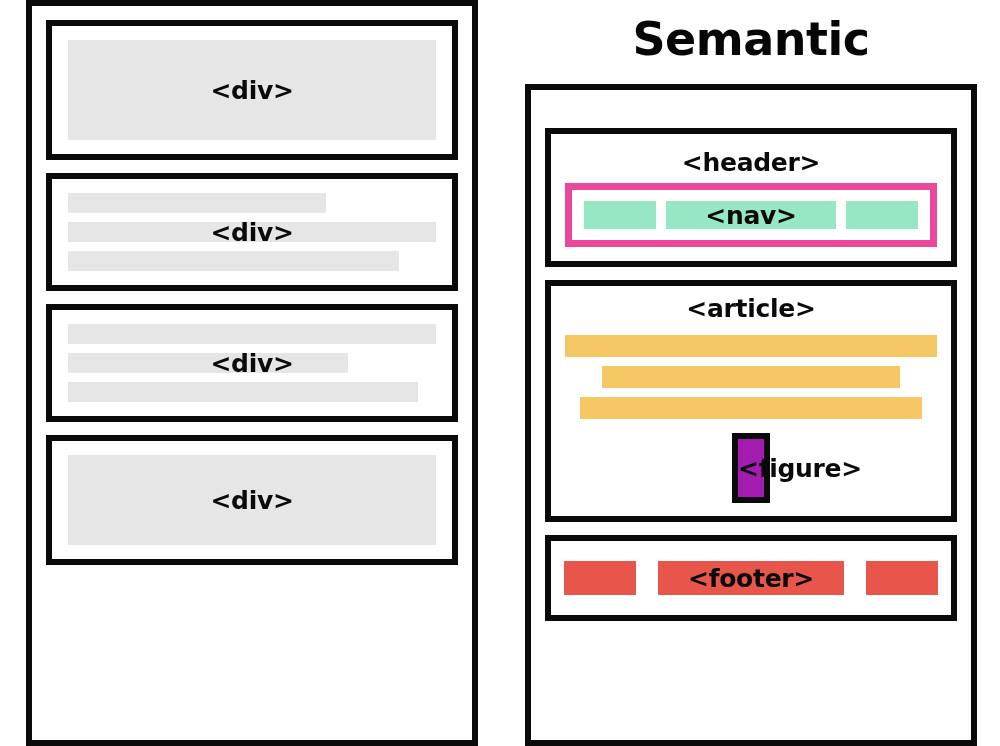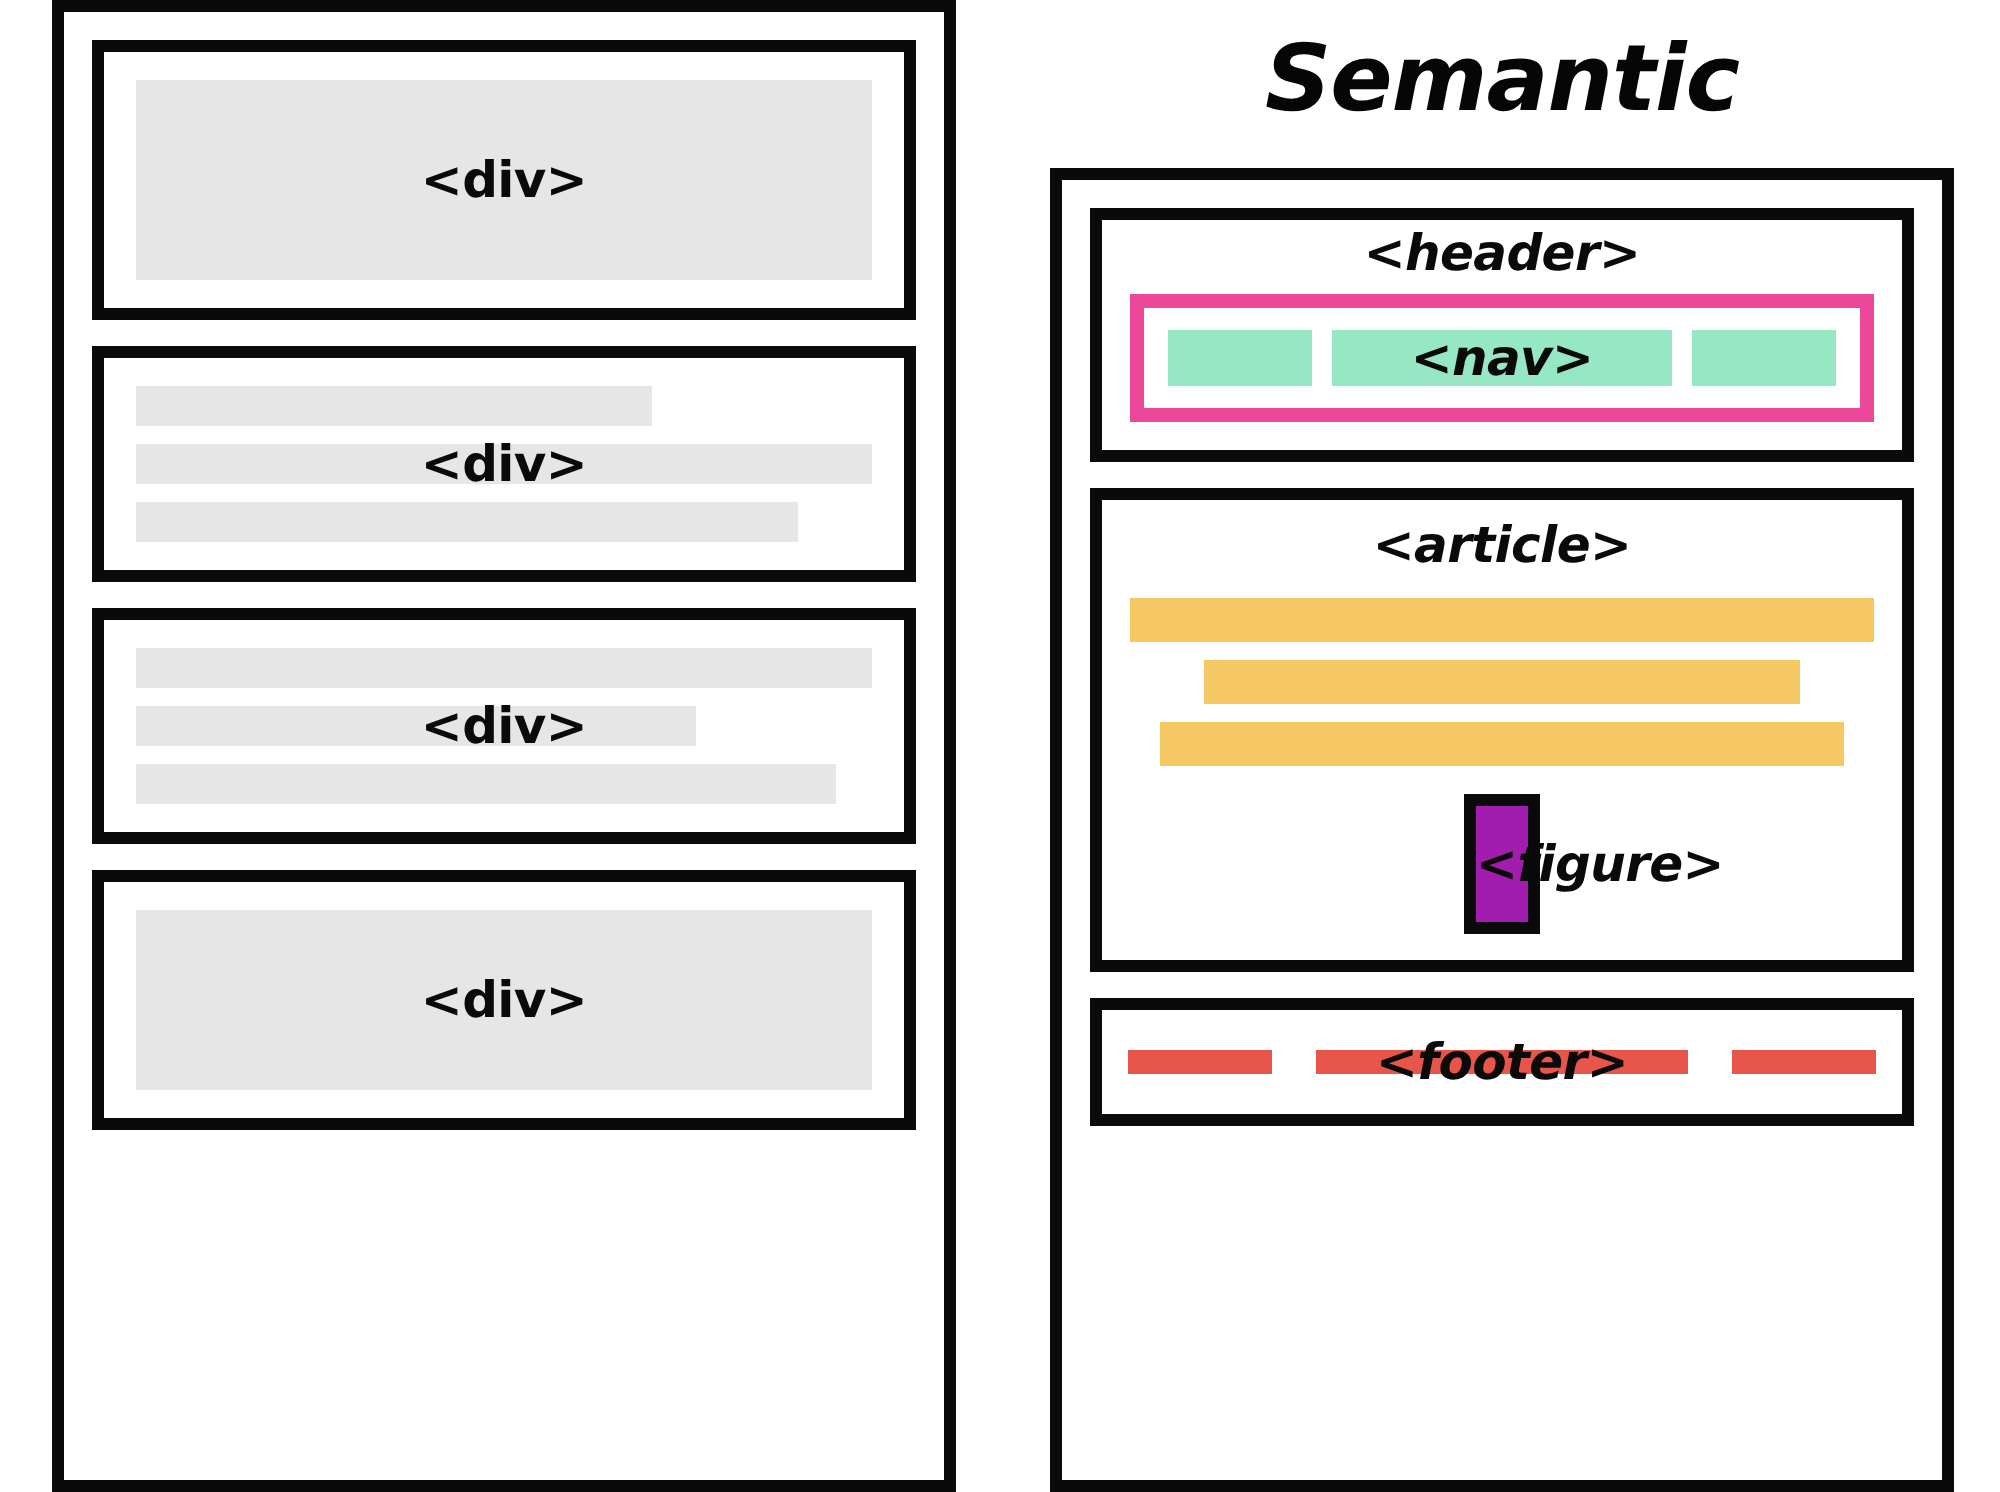--- a/index.html
+++ b/index.html
@@ -28,21 +28,21 @@
 
   .column {
     position: relative;
     width: 452px;
     height: 746px;
     display: flex;
     flex-direction: column;
     align-items: stretch;
   }
   .column.left  { margin-left: 26px; }
-  .column.right { margin-right: 23px; font-style: italic; }
+  .column.right { margin-right: 23px; }
 
   .column-title {
     text-align: center;
     font-size: 46px;
     font-weight: 700;
     letter-spacing: -0.5px;
     color: #060606;
     line-height: 1;
     padding-top: 16px;
     padding-bottom: 0;
@@ -118,23 +118,24 @@
     height: 22px;
   }
 
   .div-solid-tall {
     height: 130px;
     padding: 14px 16px;
   }
 
   
   .sec-header {
-    padding: 4px 14px 14px;
+    padding: 16px 14px 14px;
     gap: 8px;
     justify-content: flex-start;
+    margin-top: 24px;
   }
   .nav-frame {
     border: 7px solid #ec4899;
     background: #fff;
     box-sizing: border-box;
     display: flex;
     flex-direction: row;
     align-items: flex-start;
     gap: 10px;
     padding: 11px 12px;
@@ -171,21 +172,21 @@
     align-items: stretch;
   }
   .figure-fill {
     background: #ef96ec;
     width: 100%;
     height: 100%;
   }
 
   .sec-footer {
     padding: 20px 13px;
-    height: 64px;
+    height: 86px;
     box-sizing: border-box;
     flex-direction: row;
     align-items: stretch;
     gap: 22px;
     position: relative;
   }
 
   .spacer { flex: 1 1 auto; }
 </style>
 </head>

